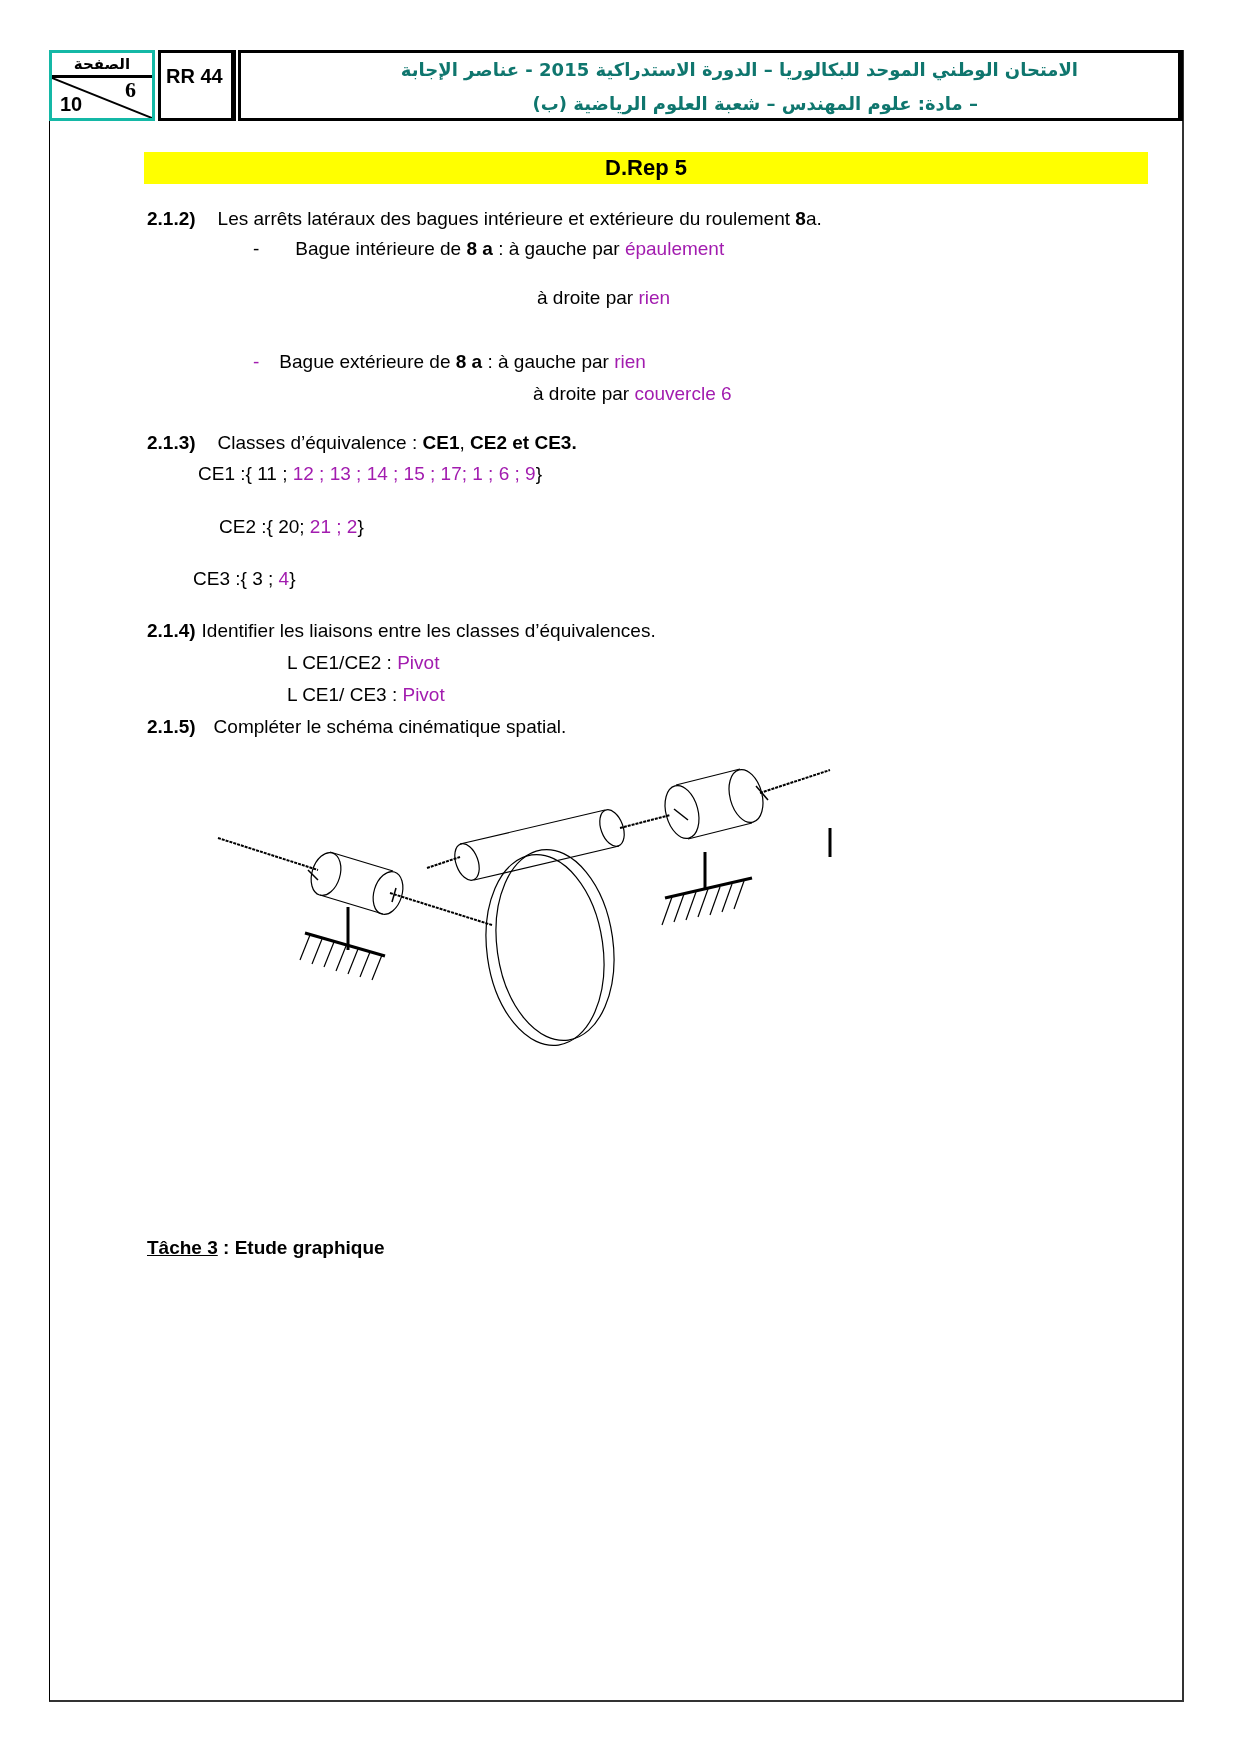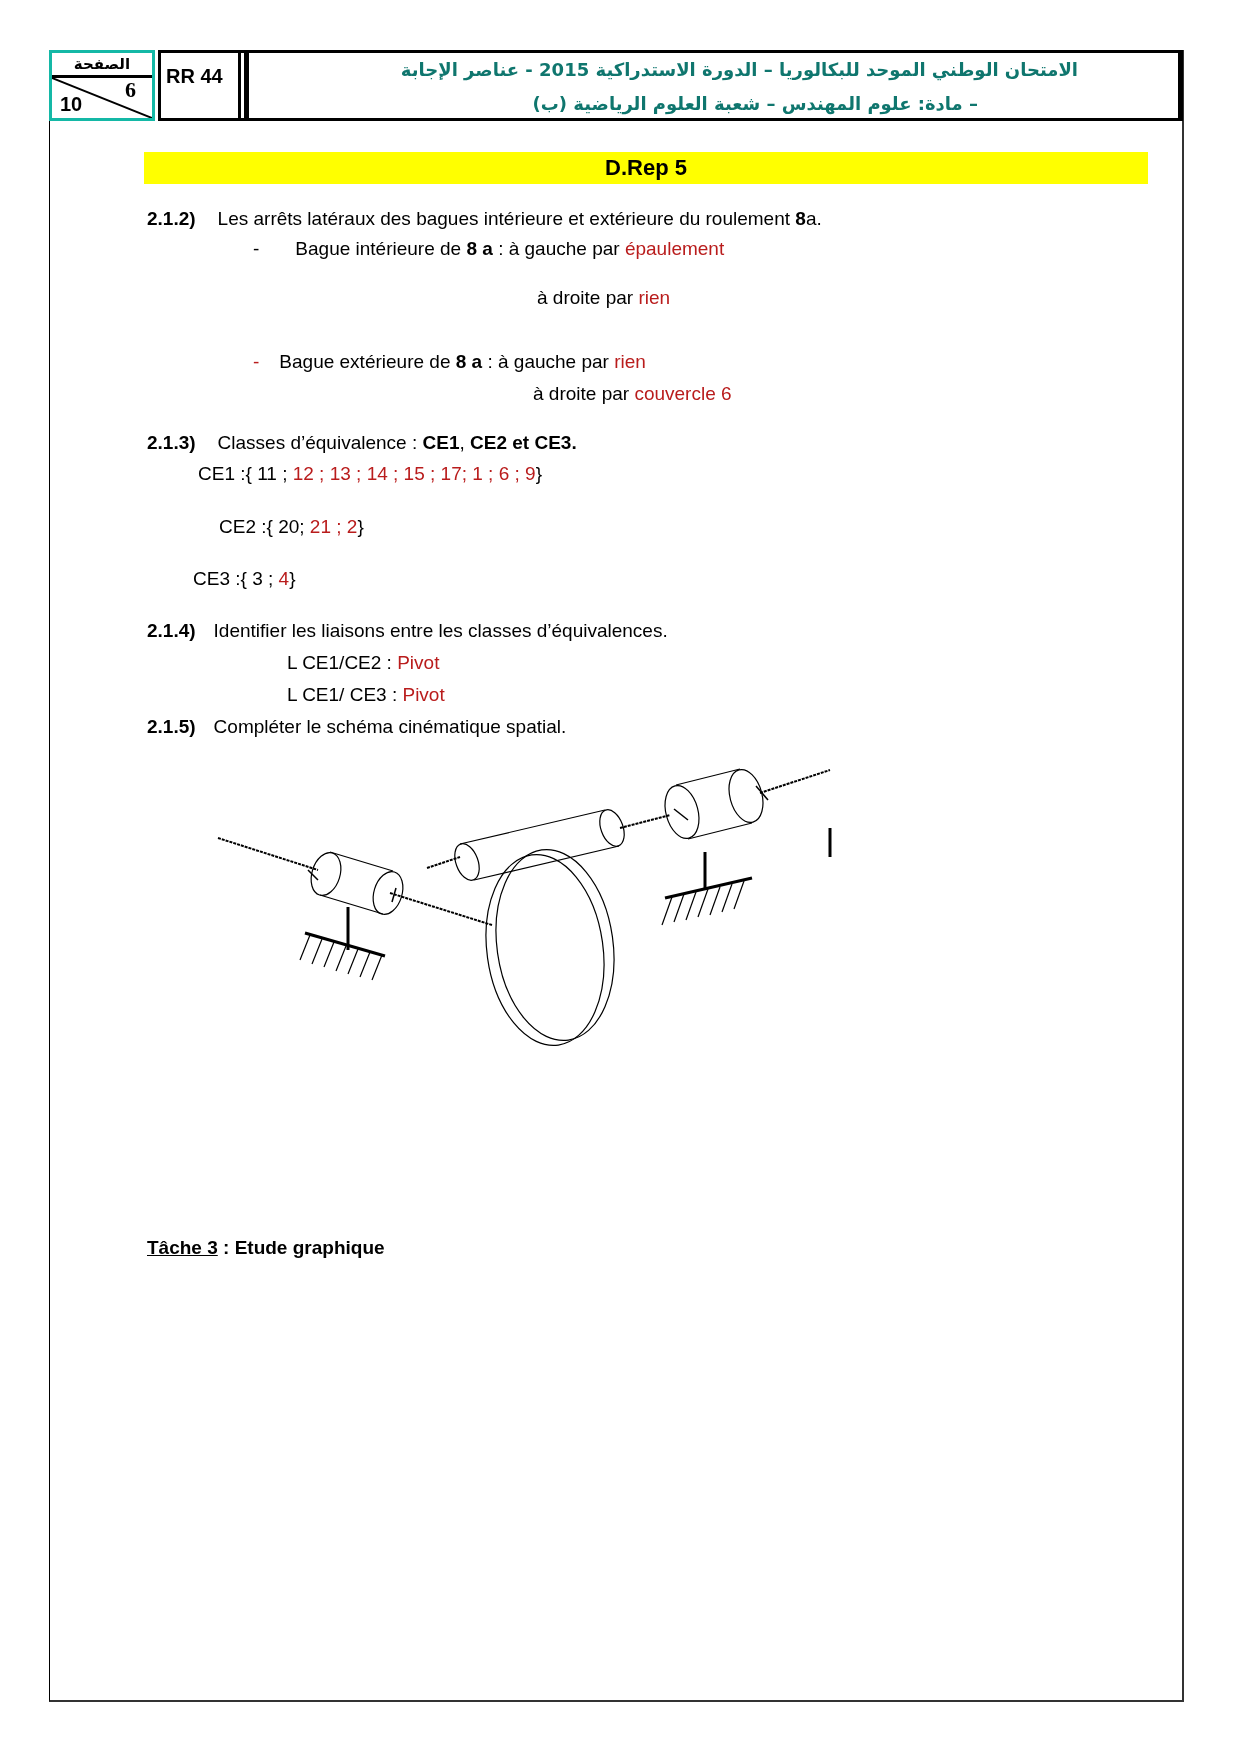--- a/index.html
+++ b/index.html
@@ -3,28 +3,28 @@
 <meta charset="utf-8">
 <style>
   html, body { margin:0; padding:0; background:#fff; }
   body { width:1240px; height:1754px; position:relative; font-family:"Liberation Sans", sans-serif; color:#000; overflow:hidden; }
   .frame { position:absolute; left:49px; top:50px; width:1135px; height:1652px; border-left:1px solid #000; border-right:2px solid #333; border-bottom:2px solid #333; box-sizing:border-box; }
   .hdr-page { position:absolute; left:49px; top:50px; width:106px; height:71px; border:3px solid #14b8a6; box-sizing:border-box; }
   .hdr-page .lbl { position:absolute; left:0; top:0; width:100%; height:22px; border-bottom:3px solid #000; text-align:center; font-family:"DejaVu Sans", sans-serif; font-size:15px; line-height:22px; font-weight:bold; direction:rtl; }
   .hdr-page .cur { position:absolute; right:16px; top:24px; font-family:"Liberation Serif", serif; font-weight:bold; font-size:22px; }
   .hdr-page .tot { position:absolute; left:8px; bottom:2px; font-weight:bold; font-size:20px; }
   .hdr-page svg { position:absolute; left:0; top:25px; }
-  .hdr-code { position:absolute; left:158px; top:50px; width:91px; height:71px; border:3px solid #000; border-right:5px solid #000; box-sizing:border-box; font-weight:bold; font-size:20px; padding:12px 0 0 5px; }
+  .hdr-code { position:absolute; left:158px; top:50px; width:78px; height:71px; border:3px solid #000; border-right:5px solid #000; box-sizing:border-box; font-weight:bold; font-size:20px; padding:12px 0 0 5px; }
   .hdr-title { position:absolute; left:238px; top:50px; width:945px; height:71px; border:3px solid #000; border-right:5px solid #000; box-sizing:border-box; color:#0f766e; font-family:"DejaVu Sans", sans-serif; font-weight:bold; font-size:18px; text-align:center; direction:rtl; }
   .hdr-title .l1 { position:absolute; right:100px; top:6px; white-space:nowrap; }
   .hdr-title .l2 { position:absolute; right:200px; top:40px; white-space:nowrap; }
   .banner { position:absolute; left:144px; top:152px; width:1004px; height:32px; background:#ffff00; text-align:center; font-weight:bold; font-size:22px; line-height:32px; }
   .line { position:absolute; font-size:19px; white-space:nowrap; }
   .num { font-weight:bold; margin-right:22px; }
-  .red { color:#b91c1c; }
+  .red { color:#a21caf; }
   b { font-weight:bold; }
   .diagram { position:absolute; left:210px; top:755px; }
   .task { position:absolute; left:147px; top:1237px; font-size:19px; font-weight:bold; }
   .task u { text-decoration:underline; }
 </style>
 </head>
 <body>
 
 <div class="frame"></div>
 
@@ -67,21 +67,21 @@
   <span>CE1 :{ 11 ; </span><span class="red">12 ; 13 ; 14 ; 15 ; 17; 1 ; 6 ; 9</span><span>}</span>
 </div>
 <div class="line" style="left:193px;top:516px;margin-left:26px;">
   <span>CE2 :{ 20; </span><span class="red">21 ; 2</span><span>}</span>
 </div>
 <div class="line" style="left:193px;top:568px;">
   <span>CE3 :{ 3 ; </span><span class="red">4</span><span>}</span>
 </div>
 
 <div class="line" style="left:147px;top:620px;">
-  <span class="num" style="margin-right:18px;">2.1.4)</span><span>Identifier  les liaisons entre les classes d’équivalences.</span>
+  <span class="num" style="margin-right:6px;">2.1.4)</span><span>Identifier  les liaisons entre les classes d’équivalences.</span>
 </div>
 <div class="line" style="left:287px;top:652px;">
   <span>L CE1/CE2 : </span><span class="red">Pivot</span>
 </div>
 <div class="line" style="left:287px;top:684px;">
   <span>L CE1/ CE3 : </span><span class="red">Pivot</span>
 </div>
 
 <div class="line" style="left:147px;top:716px;">
   <span class="num" style="margin-right:18px;">2.1.5)</span><span>Compléter le schéma cinématique spatial.</span>

